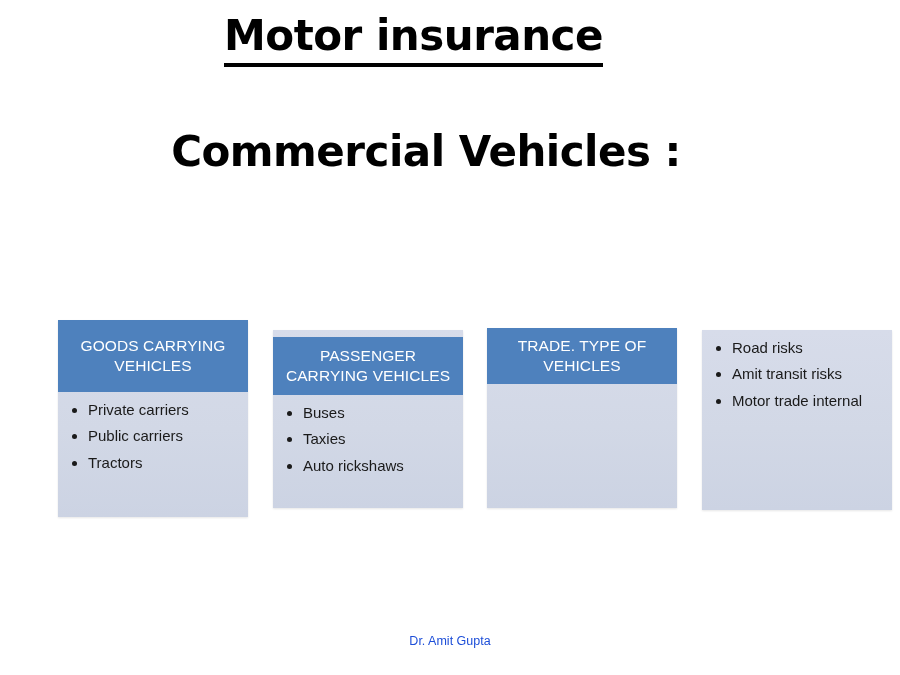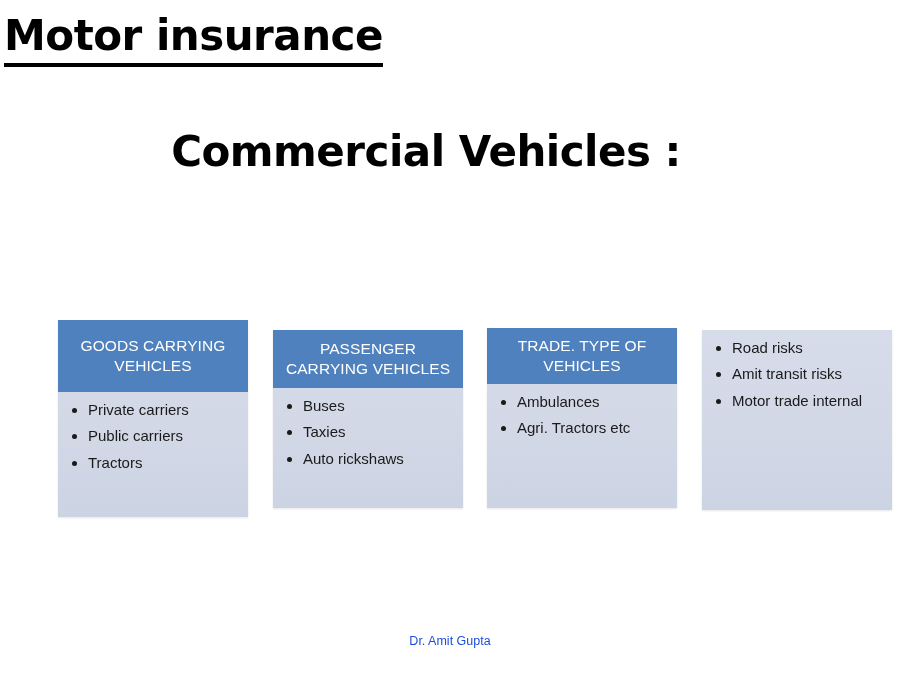--- a/index.html
+++ b/index.html
@@ -12,23 +12,23 @@
     background: #ffffff;
     font-family: "Liberation Sans", sans-serif;
     overflow: hidden;
     position: relative;
   }
 
   
   .slide-title {
     position: absolute;
     top: 12px;
-    left: 4px;
+    left: 10px;
     width: 807px;
-    text-align: left;
+    text-align: center;
     font-family: "DejaVu Sans", sans-serif;
     font-size: 42px;
     font-weight: 600;
     color: #000000;
     letter-spacing: -0.5px;
     line-height: 1.12;
   }
   .slide-title .u {
     display: inline-block;
     border-bottom: 4px solid #000000;
@@ -106,21 +106,21 @@
     width: 5px;
     height: 5px;
     border-radius: 50%;
     background: #1a1a1a;
   }
 
   
   #card-0 { left: 44px;  top: 20px;  width: 190px; height: 197px; }
   #card-0 .card-header { height: 72px; }
   #card-1 { left: 259px; top: 30px;  width: 190px; height: 178px; }
-  #card-1 .card-header { height: 58px; }
+  #card-1 .card-header { height: 58px; margin-top: 7px; }
   #card-2 { left: 473px; top: 28px;  width: 190px; height: 180px; }
   #card-2 .card-header { height: 56px; }
   #card-3 { left: 688px; top: 30px;  width: 190px; height: 180px; }
   #card-3 .card-header { height: 58px; }
 
   
   .footer {
     position: absolute;
     left: 0;
     top: 634px;
@@ -158,26 +158,20 @@
       <ul class="bullets">
         <li>Buses</li>
         <li>Taxies</li>
         <li>Auto rickshaws</li>
       </ul>
     </div>
   </div>
 
   <div class="card" id="card-2">
     <div class="card-header">TRADE. TYPE OF VEHICLES</div>
-    <div class="card-body">
-      <ul class="bullets">
-        <li>Ambulances</li>
-        <li>Agri. Tractors etc</li>
-      </ul>
-    </div>
   </div>
 
   <div class="card" id="card-3">
     <div class="card-body">
       <ul class="bullets">
         <li>Road risks</li>
         <li>Amit transit risks</li>
         <li>Motor trade internal</li>
       </ul>
     </div>

